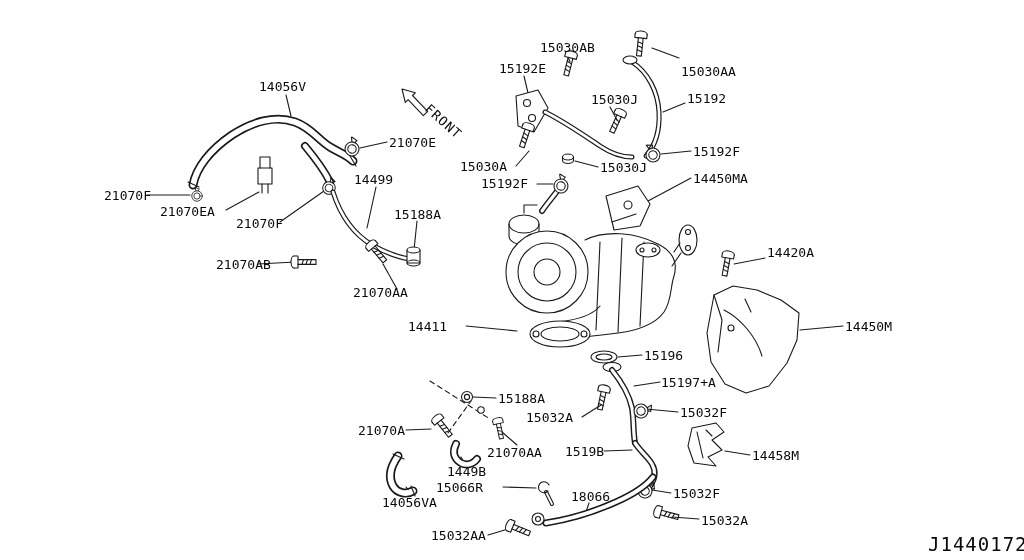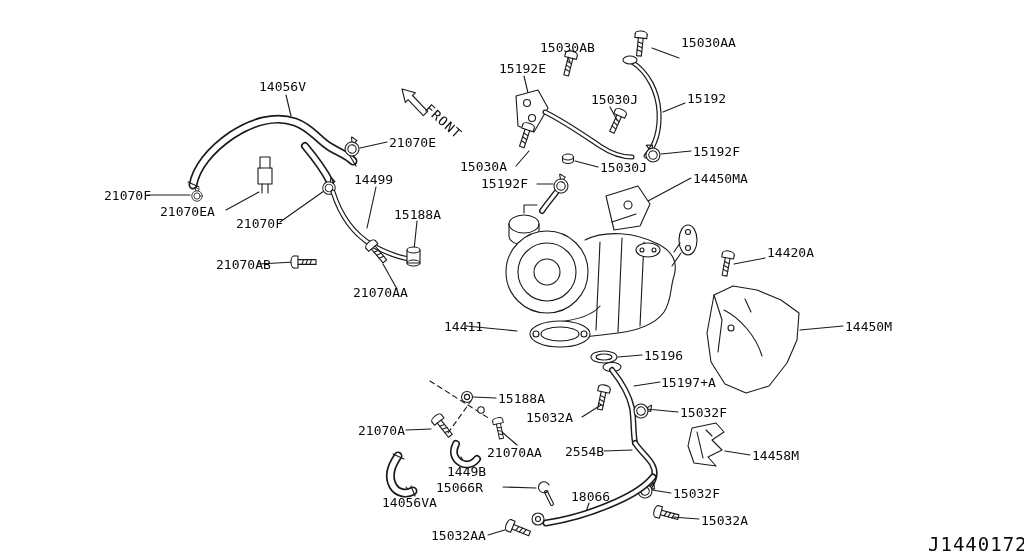--- a/index.html
+++ b/index.html
@@ -218,48 +218,48 @@
     </g>
 
     <g>
       <path d="M402,89 L415.3,92.8 L412.5,95.5 L427.7,111.4 L423.3,115.6 L408.1,99.7 L405.3,102.4 Z" fill="#fff"></path>
     </g>
     <text x="424" y="110" transform="rotate(42 424 110)" font-size="13" fill="#0a0a0a" stroke="none" font-family="DejaVu Sans Mono, monospace" letter-spacing="1">FRONT</text>
   </g>
 </svg>
 
 <div class="lbl" style="left:540px;top:41px">15030AB</div>
-<div class="lbl" style="left:681px;top:36px">15030AA</div>
+<div class="lbl" style="left:681px;top:65px">15030AA</div>
 <div class="lbl" style="left:499px;top:62px">15192E</div>
 <div class="lbl" style="left:259px;top:80px">14056V</div>
 <div class="lbl" style="left:591px;top:93px">15030J</div>
 <div class="lbl" style="left:687px;top:92px">15192</div>
 <div class="lbl" style="left:389px;top:136px">21070E</div>
 <div class="lbl" style="left:693px;top:145px">15192F</div>
 <div class="lbl" style="left:460px;top:160px">15030A</div>
 <div class="lbl" style="left:600px;top:161px">15030J</div>
 <div class="lbl" style="left:481px;top:177px">15192F</div>
 <div class="lbl" style="left:693px;top:172px">14450MA</div>
 <div class="lbl" style="left:104px;top:189px">21070F</div>
 <div class="lbl" style="left:354px;top:173px">14499</div>
 <div class="lbl" style="left:160px;top:205px">21070EA</div>
 <div class="lbl" style="left:236px;top:217px">21070F</div>
 <div class="lbl" style="left:394px;top:208px">15188A</div>
 <div class="lbl" style="left:767px;top:246px">14420A</div>
 <div class="lbl" style="left:216px;top:258px">21070AB</div>
 <div class="lbl" style="left:353px;top:286px">21070AA</div>
-<div class="lbl" style="left:444px;top:320px">14411</div>
+<div class="lbl" style="left:408px;top:320px">14411</div>
 <div class="lbl" style="left:845px;top:320px">14450M</div>
 <div class="lbl" style="left:644px;top:349px">15196</div>
 <div class="lbl" style="left:661px;top:376px">15197+A</div>
 <div class="lbl" style="left:498px;top:392px">15188A</div>
 <div class="lbl" style="left:526px;top:411px">15032A</div>
 <div class="lbl" style="left:680px;top:406px">15032F</div>
 <div class="lbl" style="left:358px;top:424px">21070A</div>
-<div class="lbl" style="left:565px;top:445px">2554B</div>
+<div class="lbl" style="left:565px;top:445px">1519B</div>
 <div class="lbl" style="left:752px;top:449px">14458M</div>
 <div class="lbl" style="left:487px;top:446px">21070AA</div>
 <div class="lbl" style="left:447px;top:465px">1449B</div>
 <div class="lbl" style="left:436px;top:481px">15066R</div>
 <div class="lbl" style="left:673px;top:487px">15032F</div>
 <div class="lbl" style="left:382px;top:496px">14056VA</div>
 <div class="lbl" style="left:571px;top:490px">18066</div>
 <div class="lbl" style="left:431px;top:529px">15032AA</div>
 <div class="lbl" style="left:701px;top:514px">15032A</div>
 

